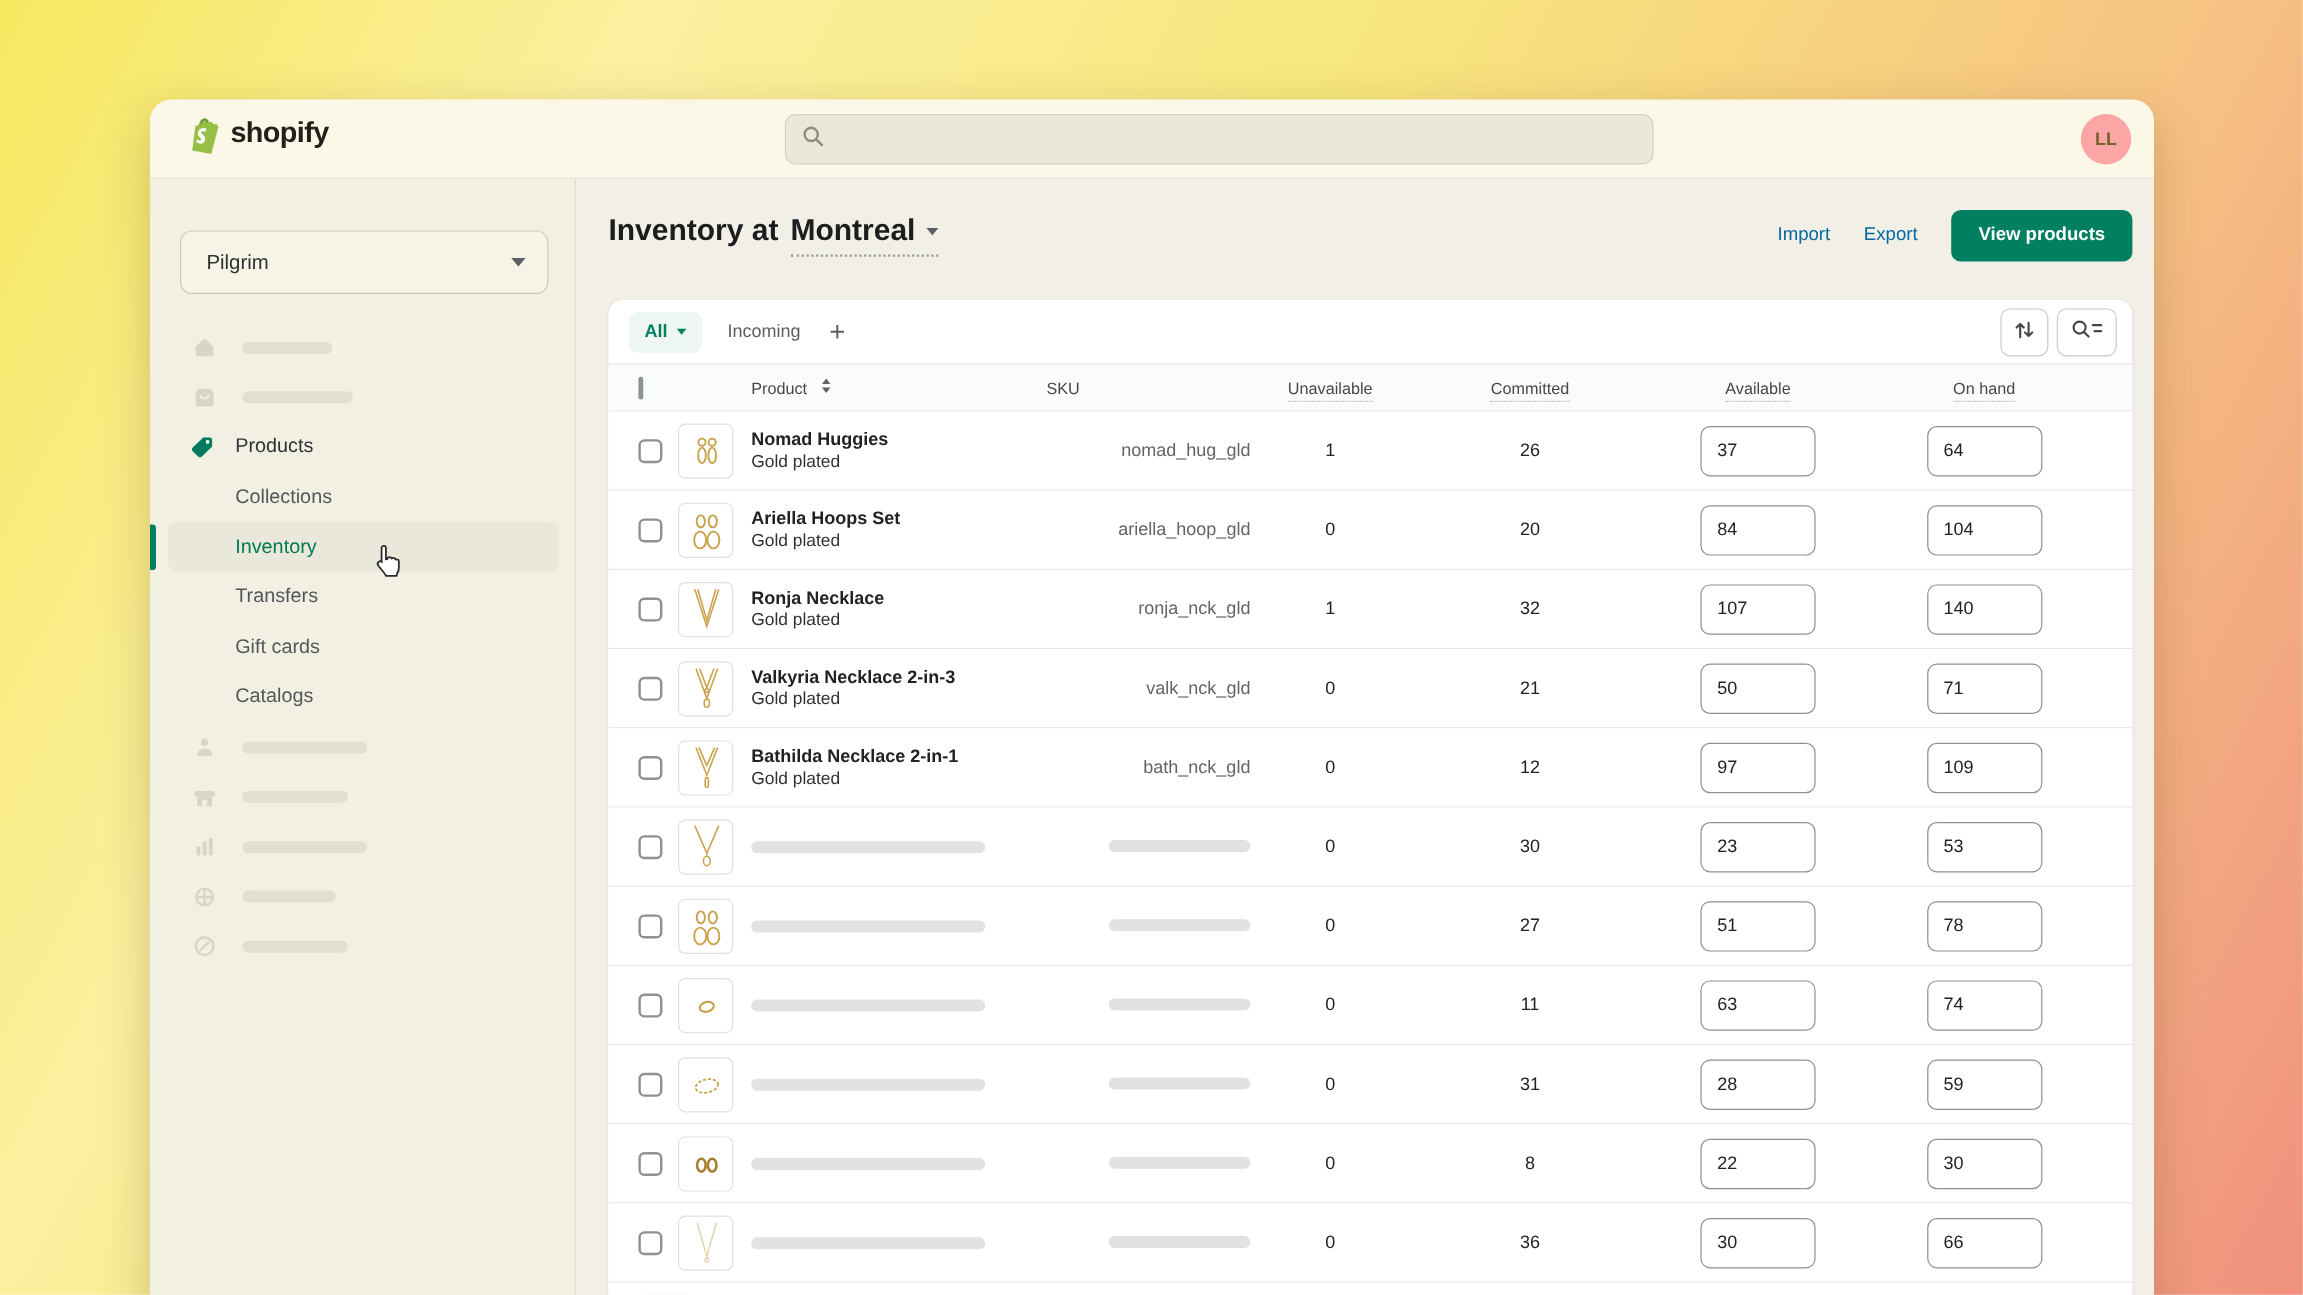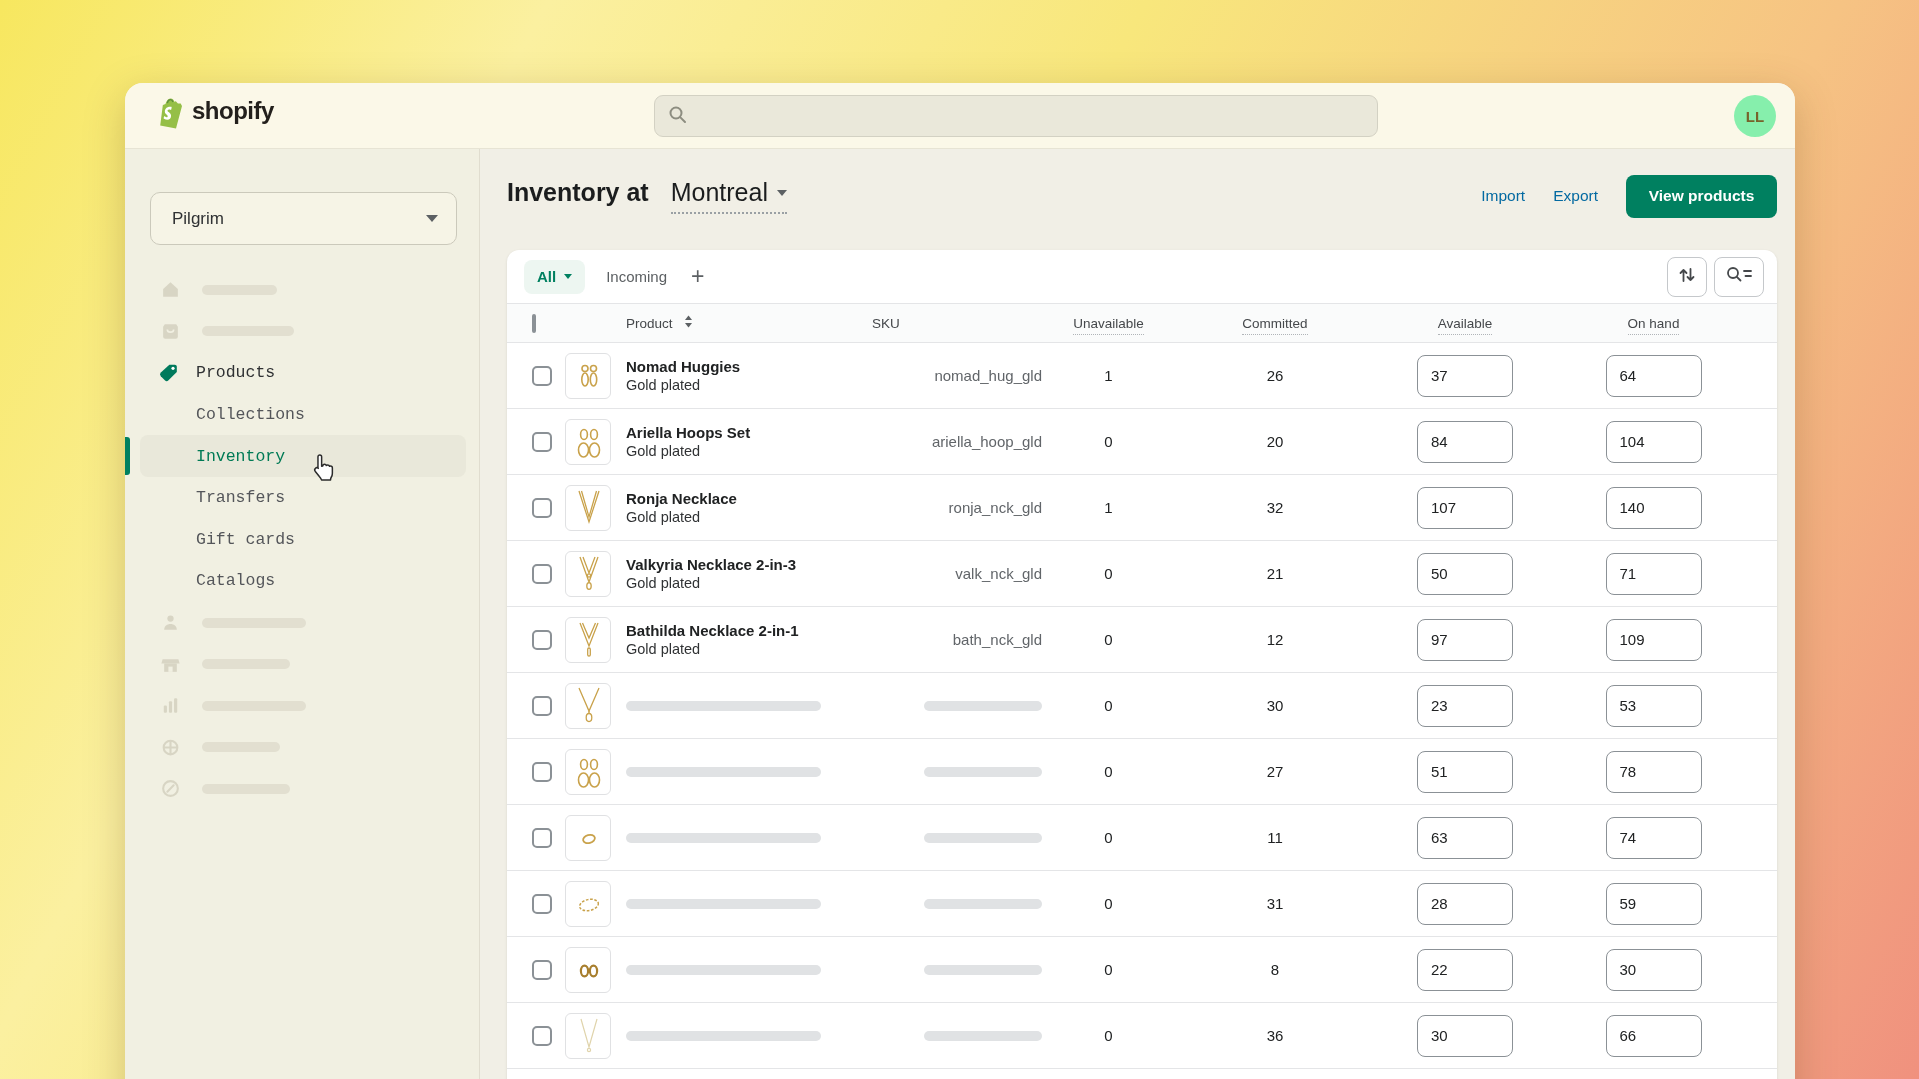--- a/index.html
+++ b/index.html
@@ -18,54 +18,54 @@
   .topbar { position:relative; height:66px; background:#fbf8e8; border-bottom:1px solid #e7e4d4; }
   .logo { position:absolute; left:30px; top:14px; display:flex; align-items:flex-start; gap:7px; }
   .logo-text { font-size:24px; font-weight:700; color:#23201c; letter-spacing:-.5px; }
   .searchbox {
     position:absolute; left:529px; top:12px; width:724px; height:42px;
     background:#eae8da; border:1px solid #d3d1c3; border-radius:9px;
     display:flex; align-items:center; padding-left:12px; cursor:text;
   }
   .avatar {
     position:absolute; right:19px; top:12px; width:42px; height:42px; border-radius:50%;
-    background:#86efac; display:flex; align-items:center; justify-content:center;
+    background:#fca5a5; display:flex; align-items:center; justify-content:center;
     font-size:15px; font-weight:700; color:#77622a; cursor:pointer;
   }
   
   .body-row { display:flex; height:calc(100% - 66px); }
   .sidebar { position:relative; width:355px; background:#f1f0e2; border-right:1px solid #e0ddcf; flex-shrink:0; }
   .main { position:relative; flex:1; background:#f1efe6; }
   
   .store-switcher {
     position:absolute; left:25px; top:43px; width:307px; height:53px;
     background:#f6f4e6; border:1px solid #cbc9bb; border-radius:10px;
     display:flex; align-items:center; justify-content:space-between;
     padding:0 18px 0 21px; cursor:pointer;
   }
   .store-name { font-size:17px; color:#2f3133; }
   .tri-down { width:0; height:0; border-left:6px solid transparent; border-right:6px solid transparent; border-top:7px solid #5c6063; }
-  .nav { position:absolute; left:0; right:0; top:120px;font-family:Liberation Mono, monospace; }
+  .nav { position:absolute; left:0; right:0; top:120px; }
   .nav-item { height:41.6px; display:flex; align-items:center; position:relative; }
   .nav-item.skel { padding-left:35px; gap:21px; }
   .nav-item.section { padding-left:33px; gap:17px; cursor:pointer; }
   .nav-item.sub { margin:0 13px 0 15px; padding-left:56px; border-radius:8px; cursor:pointer; }
   .nav-item.sub.selected { background:#e9e8da; }
   .sel-bar { position:absolute; left:-15px; top:2px; width:5px; height:38px; background:#008060; border-radius:0 3px 3px 0; }
   .nav-label { font-size:16.5px; color:#54565a; }
   .nav-item.section .nav-label { color:#2f3133; font-weight:500; }
   .nav-item.sub.selected .nav-label { color:#007a55; font-weight:500; }
   .skel-bar { height:10px; border-radius:5px; background:#e2dfd0; }
   .nav-icon { width:21px; height:21px; display:inline-flex; }
   .cursor-hand { position:absolute; left:184px; top:303px; z-index:6; pointer-events:none; }
   
   .page-header { position:absolute; left:27px; right:18px; top:24px; height:46px; display:flex; align-items:center; }
   .page-title { font-size:25px; font-weight:700; color:#1b1d1e; display:flex; align-items:baseline; gap:10px;justify-content:center; }
   .location-btn { display:inline-flex; align-items:center; gap:9px; cursor:pointer; background:none; border:none;
-    font:inherit; font-weight:400; color:#1b1d1e; border-bottom:2px dotted #9aa0a4; padding:0 0 5px 0;margin-left:12px; }
+    font:inherit; font-weight:700; color:#1b1d1e; border-bottom:2px dotted #9aa0a4; padding:0 0 5px 0; }
   .location-btn .tri-down { border-left-width:5.5px; border-right-width:5.5px; border-top-width:6.5px; }
   .header-actions { margin-left:auto; display:flex; align-items:center; gap:28px; }
   .text-btn { background:none; border:none; font-family:inherit; font-size:15.5px; color:#0369a1; cursor:pointer; }
   .primary-btn {
     width:151px; height:43px; background:#008060; color:#fff; border:none; border-radius:8px;
     font-family:inherit; font-size:15.5px; font-weight:600; cursor:pointer;
   }
   
   .card { position:absolute; left:27px; top:101px; width:1270px; height:990px;
     background:#fff; border-radius:12px 12px 0 0; box-shadow:0 1px 3px rgba(0,0,0,.1); }

